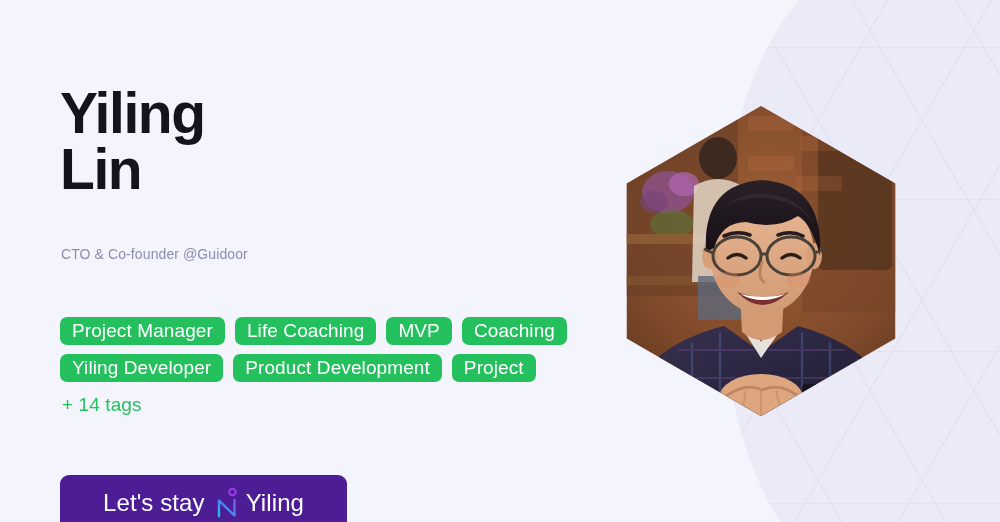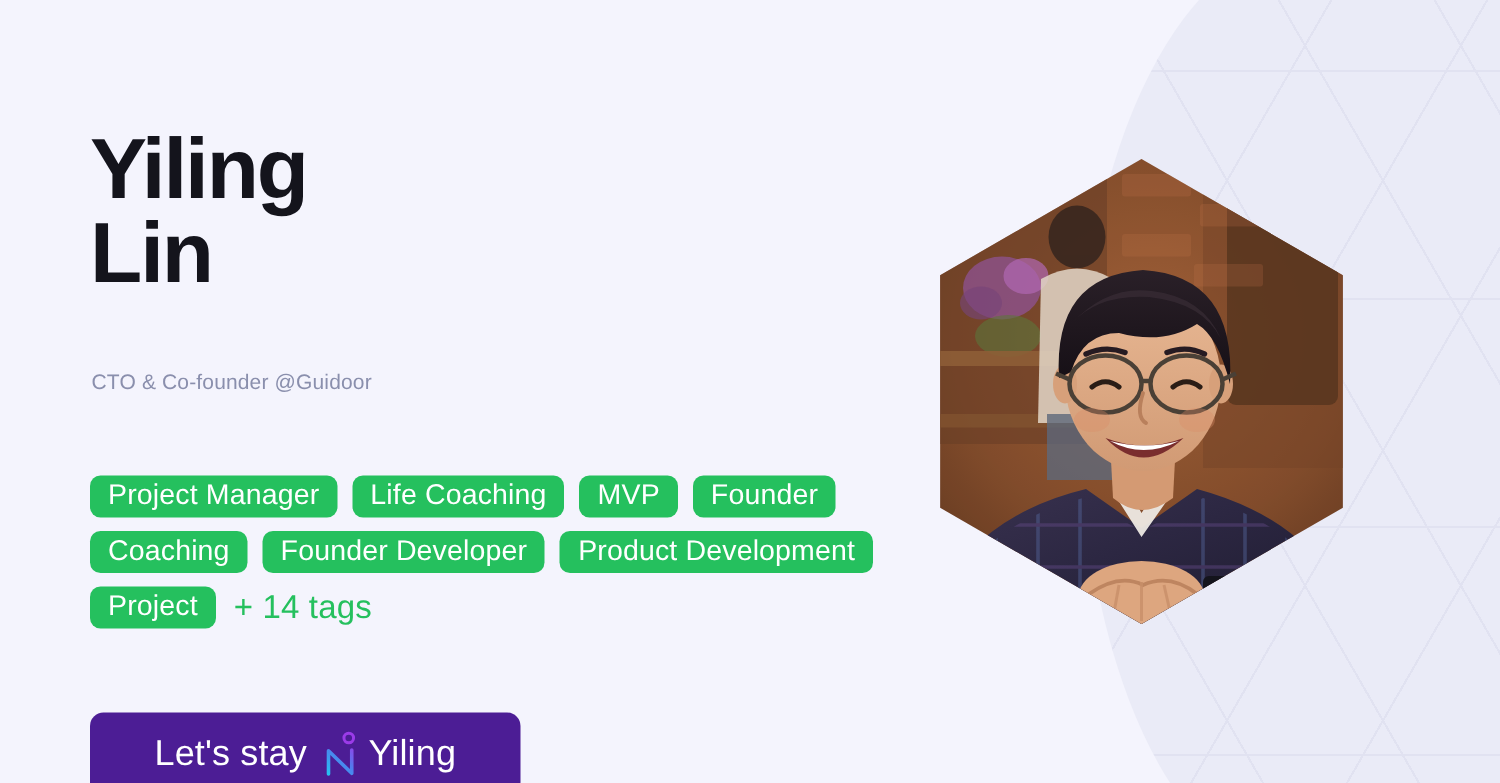--- a/index.html
+++ b/index.html
@@ -81,21 +81,21 @@
     font-size:19px;
     font-weight:400;
     letter-spacing:0.1px;
     white-space:nowrap;
   }
   #tags-more {
     display:inline-flex;
     align-items:center;
     height:28px;
     color:#25C05E;
-    font-size:22px;
+    font-size:19px;
     font-weight:400;
     letter-spacing:0.1px;
     white-space:nowrap;
     margin-left:2px;
   }
 
   
   #cta {
     position:absolute;
     top:427px; left:0;
@@ -272,23 +272,22 @@
 
     <h1 id="name">Yiling
 Lin</h1>
 
     <div id="headline">CTO &amp; Co-founder @Guidoor</div>
 
     <div id="tags">
       <span class="tag">Project Manager</span>
       <span class="tag">Life Coaching</span>
       <span class="tag">MVP</span>
-      <span class="tag">Founder</span>
       <span class="tag">Coaching</span>
-      <span class="tag">Founder Developer</span>
+      <span class="tag">Yiling Developer</span>
       <span class="tag">Product Development</span>
       <span class="tag">Project</span>
       <span id="tags-more">+ 14 tags</span>
     </div>
 
     <button id="cta">
       <span>Let's stay</span>
       <span id="cta-logo">
         <svg width="24" height="32" viewBox="0 0 24 32" fill="none">
           <defs>

